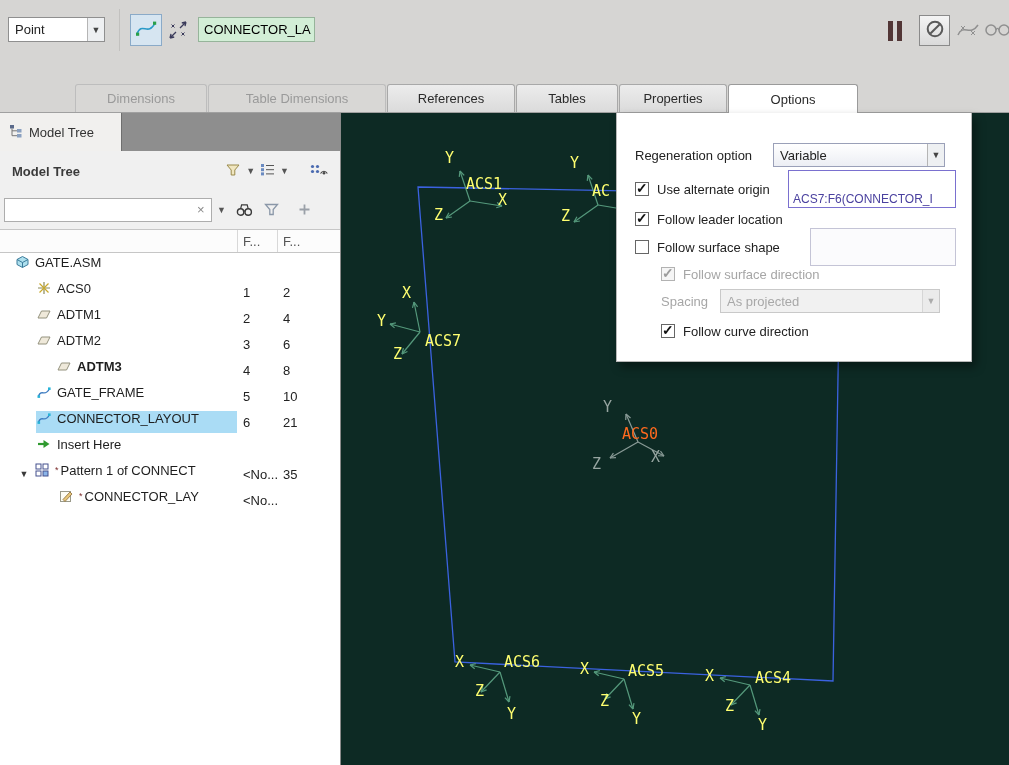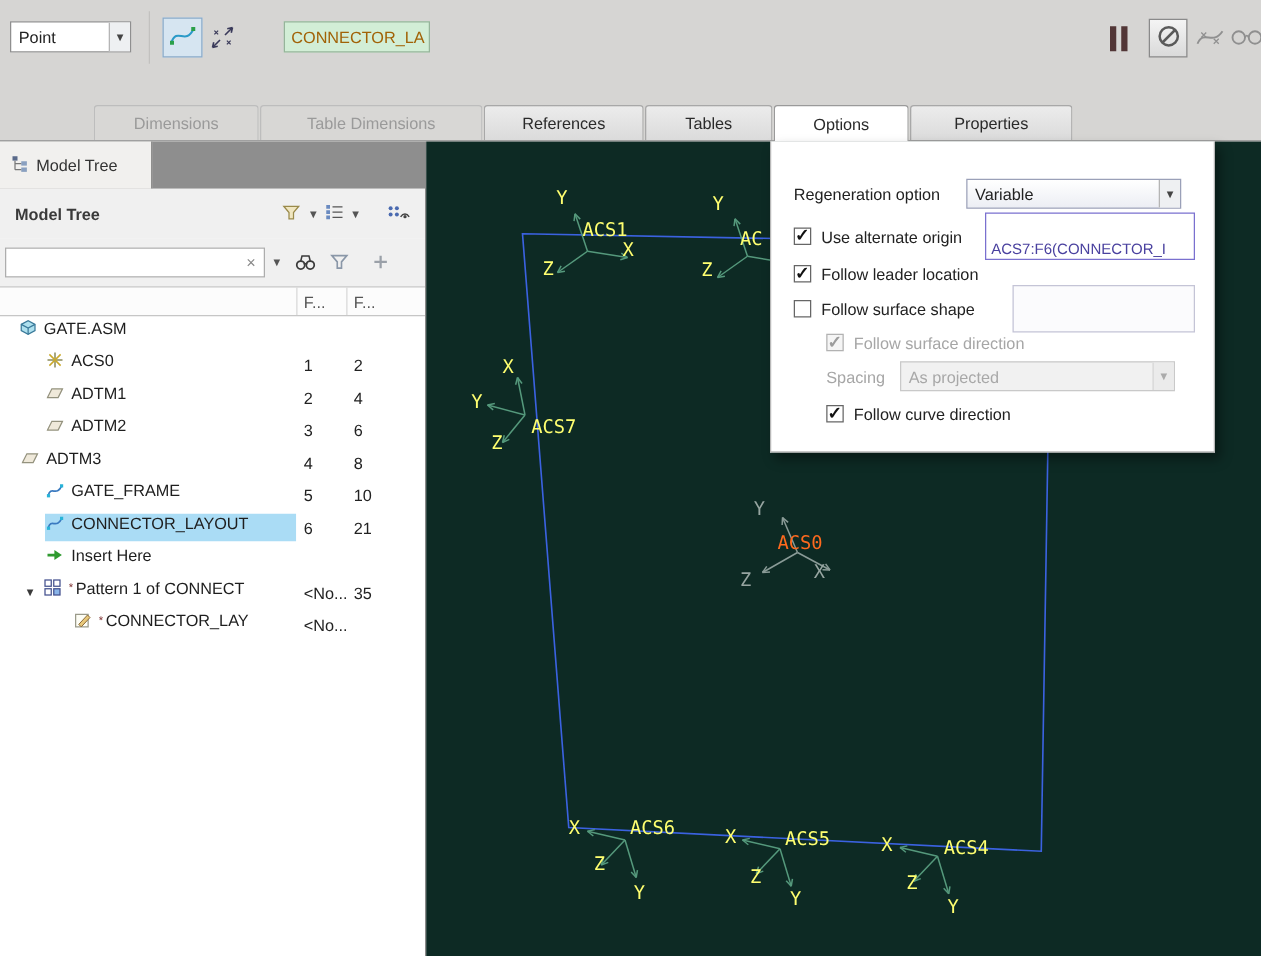--- a/index.html
+++ b/index.html
@@ -13,22 +13,22 @@
   .combo { display:flex; align-items:center; background:#fff; border:1px solid #8f8f8f; }
   .point-combo { position:absolute; left:8px; top:17px; width:97px; height:25px;gap:20px; }
   .point-combo .combo-val { flex:1; padding:0 6px; color:#222; }
   .combo-arrow { width:17px; align-self:stretch; display:flex; align-items:center; justify-content:center;
     border-left:1px solid #b5b5b5; background:#eef0f2; color:#444; font-size:9px; }
   .tb-sep { position:absolute; left:119px; top:9px; width:1px; height:42px; background:#c2c1bf; }
   .spline-btn { position:absolute; left:130px; top:14px; width:32px; height:32px;
     background:#d6e5f1; border:1px solid #8aaac8; display:flex; align-items:center; justify-content:center; }
   .flip-icon { position:absolute; left:166px; top:18px; width:24px; height:24px;
     display:flex; align-items:center; justify-content:center; }
-  .tb-field { position:absolute; left:227px; top:17px; width:117px; height:25px;
-    background:var(--collector-bg,#d2eed6); border:1px solid #96b49a; color:#a16207;
+  .tb-field { position:absolute; left:198px; top:17px; width:117px; height:25px;
+    background:var(--collector-bg,#d2eed6); border:1px solid #96b49a; color:#000000;
     line-height:23px; padding:0 5px; overflow:hidden; white-space:nowrap; }
   .pause-btn { position:absolute; left:884px; top:19px; width:22px; height:26px;
     display:flex; align-items:center; justify-content:center; }
   .stop-box { position:absolute; left:919px; top:15px; width:31px; height:31px;
     border:1px solid #8a8a8a; background:linear-gradient(#f4f4f4,#dadada);
     display:flex; align-items:center; justify-content:center; }
   .gray-ic1 { position:absolute; left:955px; top:19px; }
   .gray-ic2 { position:absolute; left:984px; top:21px; }
 
   
@@ -180,25 +180,25 @@
         </div>
         <div class="tab disabled">
           <span>Table Dimensions</span>
         </div>
         <div class="tab normal">
           <span>References</span>
         </div>
         <div class="tab normal">
           <span>Tables</span>
         </div>
+        <div class="tab normal">
+          <span>Properties</span>
+        </div>
         <div class="tab active">
           <span>Options</span>
-        </div>
-        <div class="tab normal">
-          <span>Properties</span>
         </div>
       </div>
   </div>
 
   <div class="main">
 
     <div class="tree-panel">
       <div class="tp-tabstrip">
         <div class="tp-tab">
           <span>
@@ -330,21 +330,21 @@
                     <polygon points="1,11 4.5,4 13,4 9.5,11" fill="#efe9da" stroke="#94927e"></polygon>
                   </svg>
                 </span>
                 <span class="tr-text">ADTM2</span>
               </div>
             </div>
             <div class="tr-col1">3</div>
             <div class="tr-col2">6</div>
           </div>
           <div class="tree-row">
-            <div class="tr-cell" style="padding-left: 16px;">
+            <div class="tr-cell" style="padding-left: 56px; font-weight: bold;">
               <div class="tr-main">
                 <span class="tr-icon">
                   <svg width="14" height="14" viewBox="0 0 14 14">
                     <polygon points="1,11 4.5,4 13,4 9.5,11" fill="#efe9da" stroke="#94927e"></polygon>
                   </svg>
                 </span>
                 <span class="tr-text">ADTM3</span>
               </div>
             </div>
             <div class="tr-col1">4</div>

